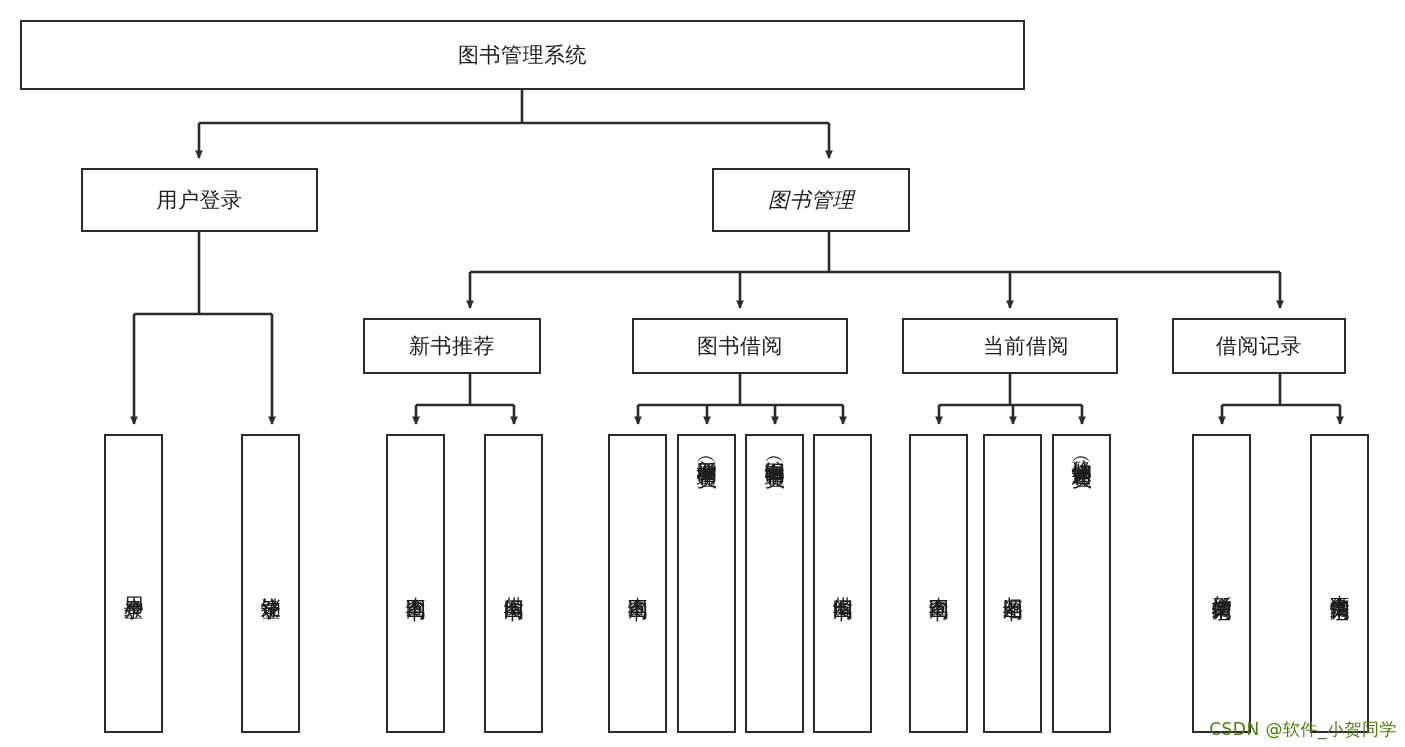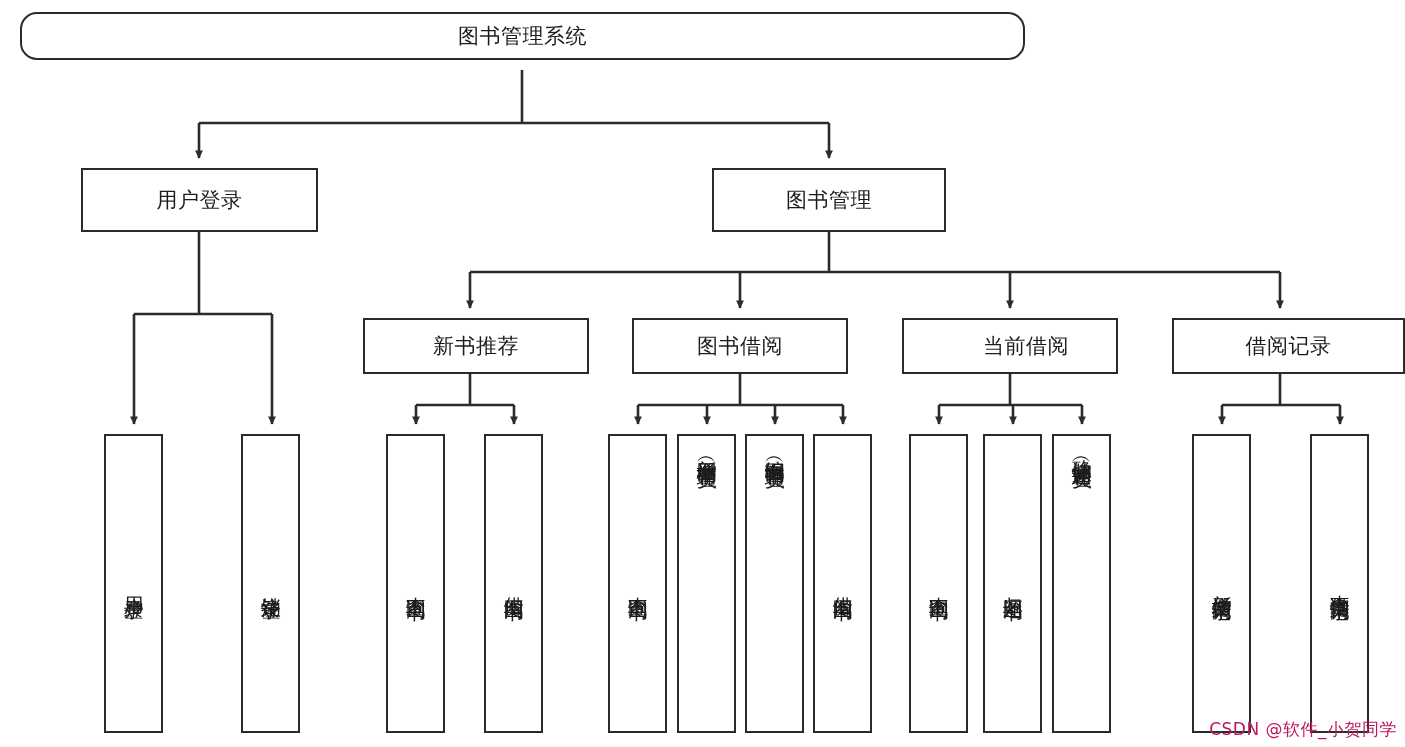--- a/index.html
+++ b/index.html
@@ -61,21 +61,21 @@
   }
   .node.leaf.center-text {
     align-items: center;
     padding-top: 0;
   }
   .watermark {
     position: absolute;
     right: 8px;
     bottom: 6px;
     font-size: 17px;
-    color: #be185d;
+    color: #4d7c0f;
     letter-spacing: 0.5px;
     z-index: 6;
     white-space: nowrap;
     font-family: "DejaVu Sans", "Liberation Sans", sans-serif;
   }
 </style>
 </head>
 <body>
 
 <div id="canvas">
@@ -123,41 +123,41 @@
       <path d="M1013,405 L1013,424" marker-end="url(#arrow)"></path>
       <path d="M1082,405 L1082,424" marker-end="url(#arrow)"></path>
 
       <path d="M1280,374 L1280,405"></path>
       <path d="M1222,405 L1340,405"></path>
       <path d="M1222,405 L1222,424" marker-end="url(#arrow)"></path>
       <path d="M1340,405 L1340,424" marker-end="url(#arrow)"></path>
     </g>
   </svg>
 
-  <div class="node" style="left: 20px; top: 12px; width: 1005px; height: 48px; border-radius: 17px;">
+  <div class="node" style="left: 20px; top: 20px; width: 1005px; height: 70px;">
     <span class="node-label">图书管理系统</span>
   </div>
 
   <div class="node" style="left: 81px; top: 168px; width: 237px; height: 64px;">
     <span class="node-label">用户登录</span>
   </div>
-  <div class="node" style="left: 712px; top: 168px; width: 234px; height: 64px;">
+  <div class="node" style="left: 712px; top: 168px; width: 198px; height: 64px; font-style: italic;">
     <span class="node-label">图书管理</span>
   </div>
 
-  <div class="node" style="left: 363px; top: 318px; width: 226px; height: 56px;">
+  <div class="node" style="left: 363px; top: 318px; width: 178px; height: 56px;">
     <span class="node-label">新书推荐</span>
   </div>
   <div class="node" style="left: 632px; top: 318px; width: 216px; height: 56px; justify-content: center;">
     <span class="node-label">图书借阅</span>
   </div>
   <div class="node" style="left: 902px; top: 318px; width: 216px; height: 56px; padding-left: 32px;">
     <span class="node-label">当前借阅</span>
   </div>
-  <div class="node" style="left: 1172px; top: 318px; width: 233px; height: 56px;">
+  <div class="node" style="left: 1172px; top: 318px; width: 174px; height: 56px;">
     <span class="node-label">借阅记录</span>
   </div>
 
   <div class="node leaf center-text" style="left: 104px; top: 434px; width: 59px; height: 299px;">
     <span class="node-label">用户登录</span>
   </div>
   <div class="node leaf center-text" style="left: 241px; top: 434px; width: 59px; height: 299px;">
     <span class="node-label">注销登录</span>
   </div>
   <div class="node leaf center-text" style="left: 386px; top: 434px; width: 59px; height: 299px;">

